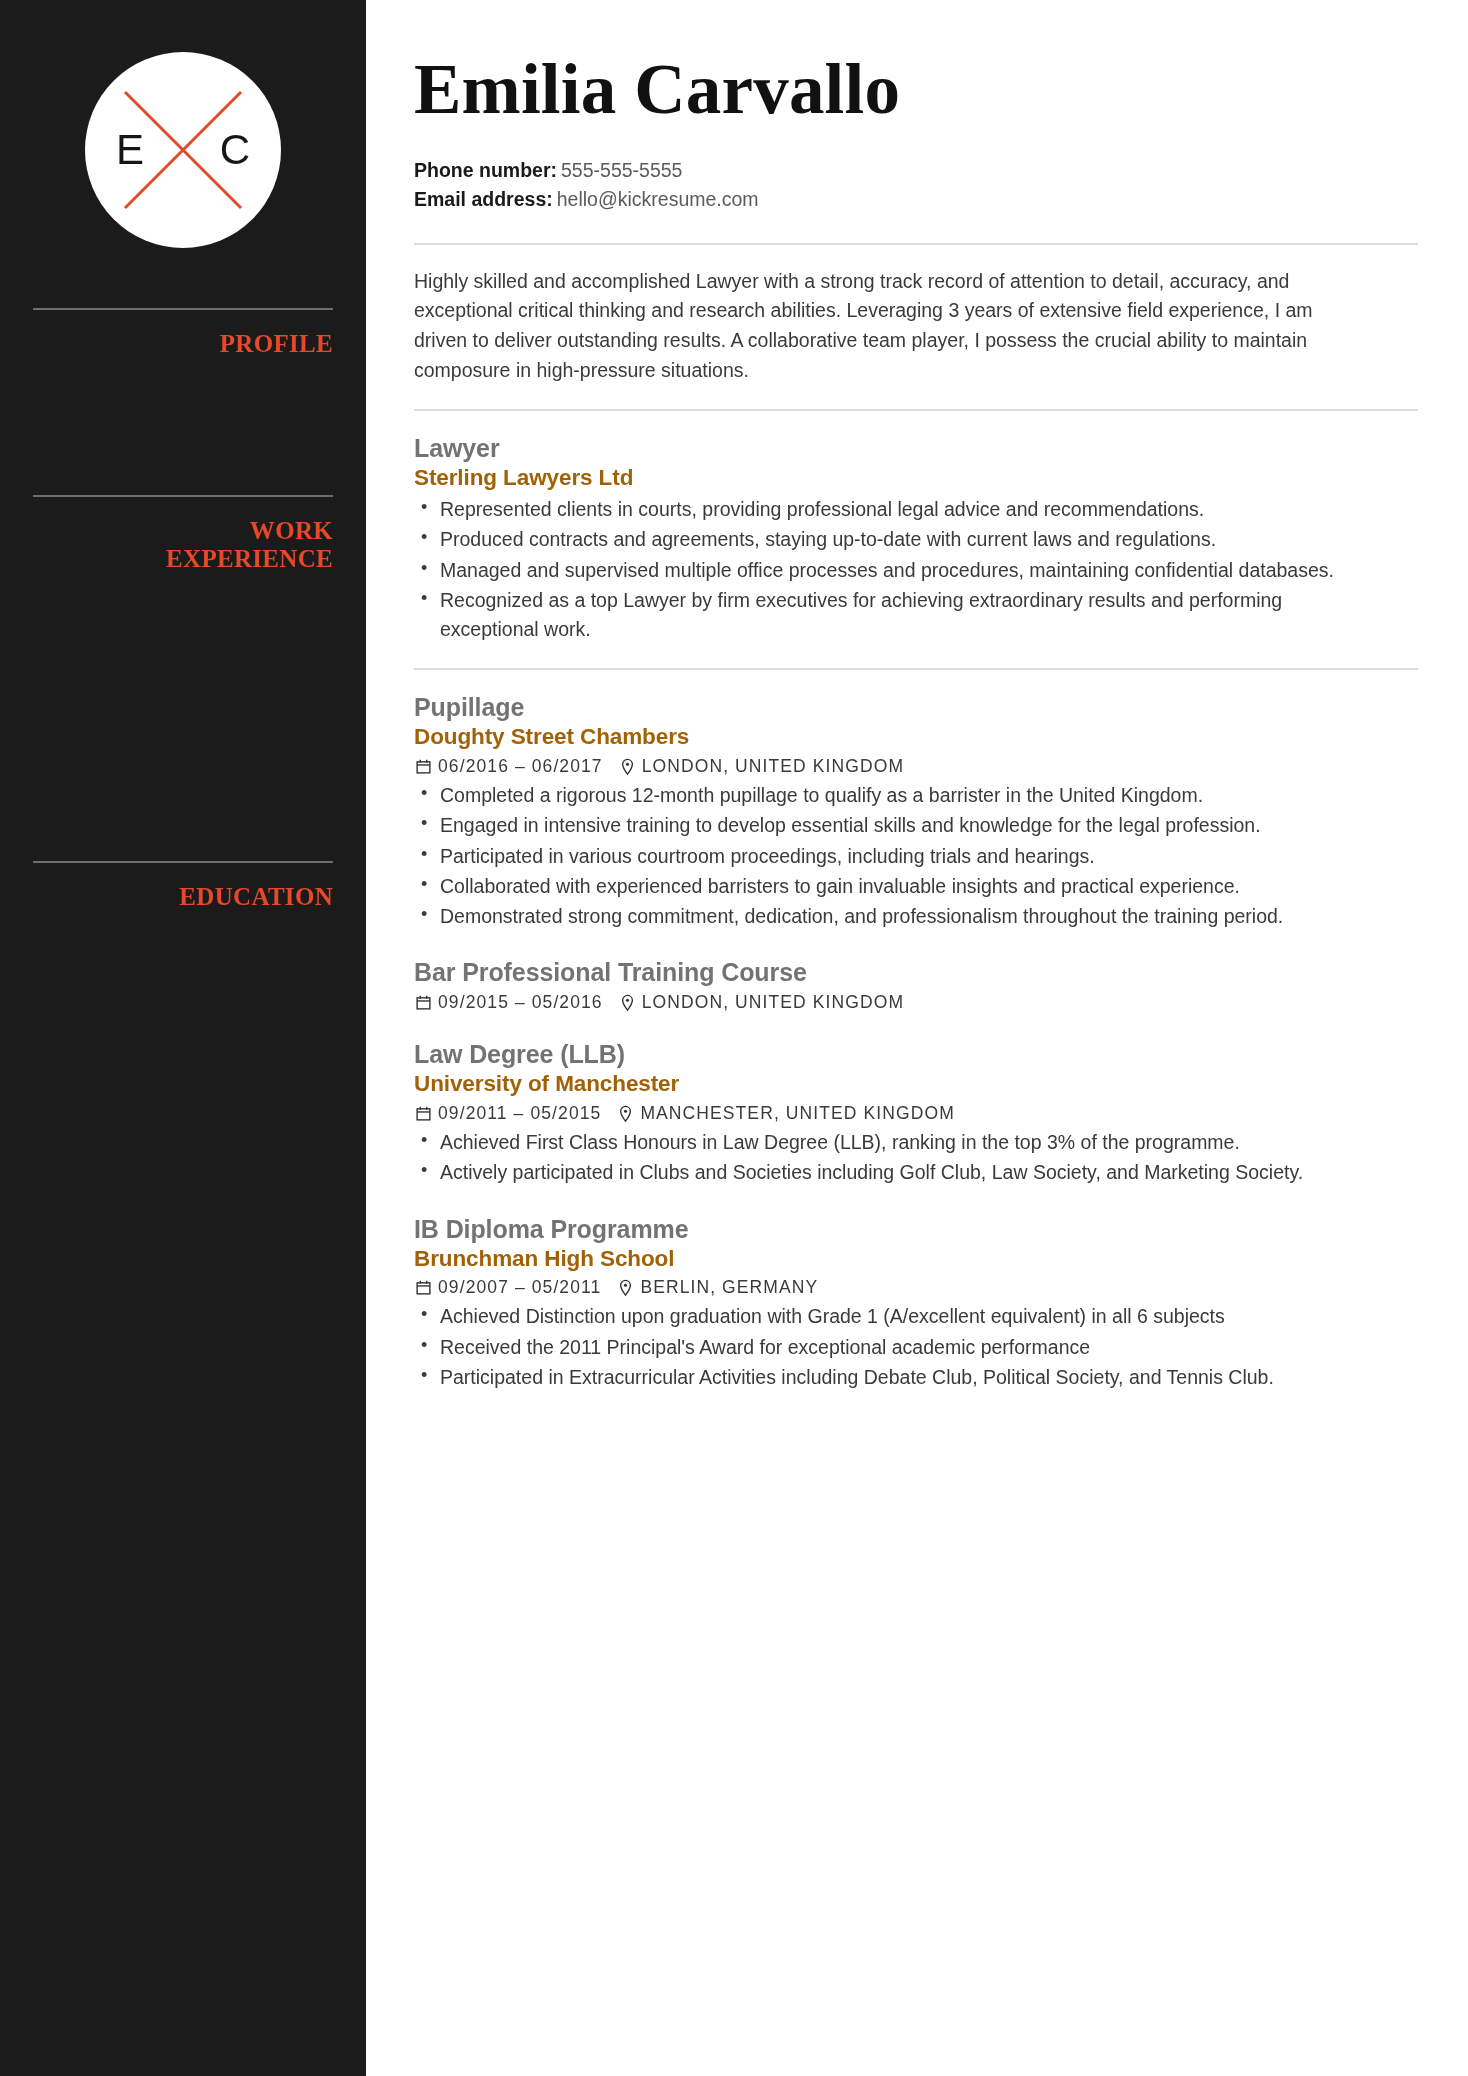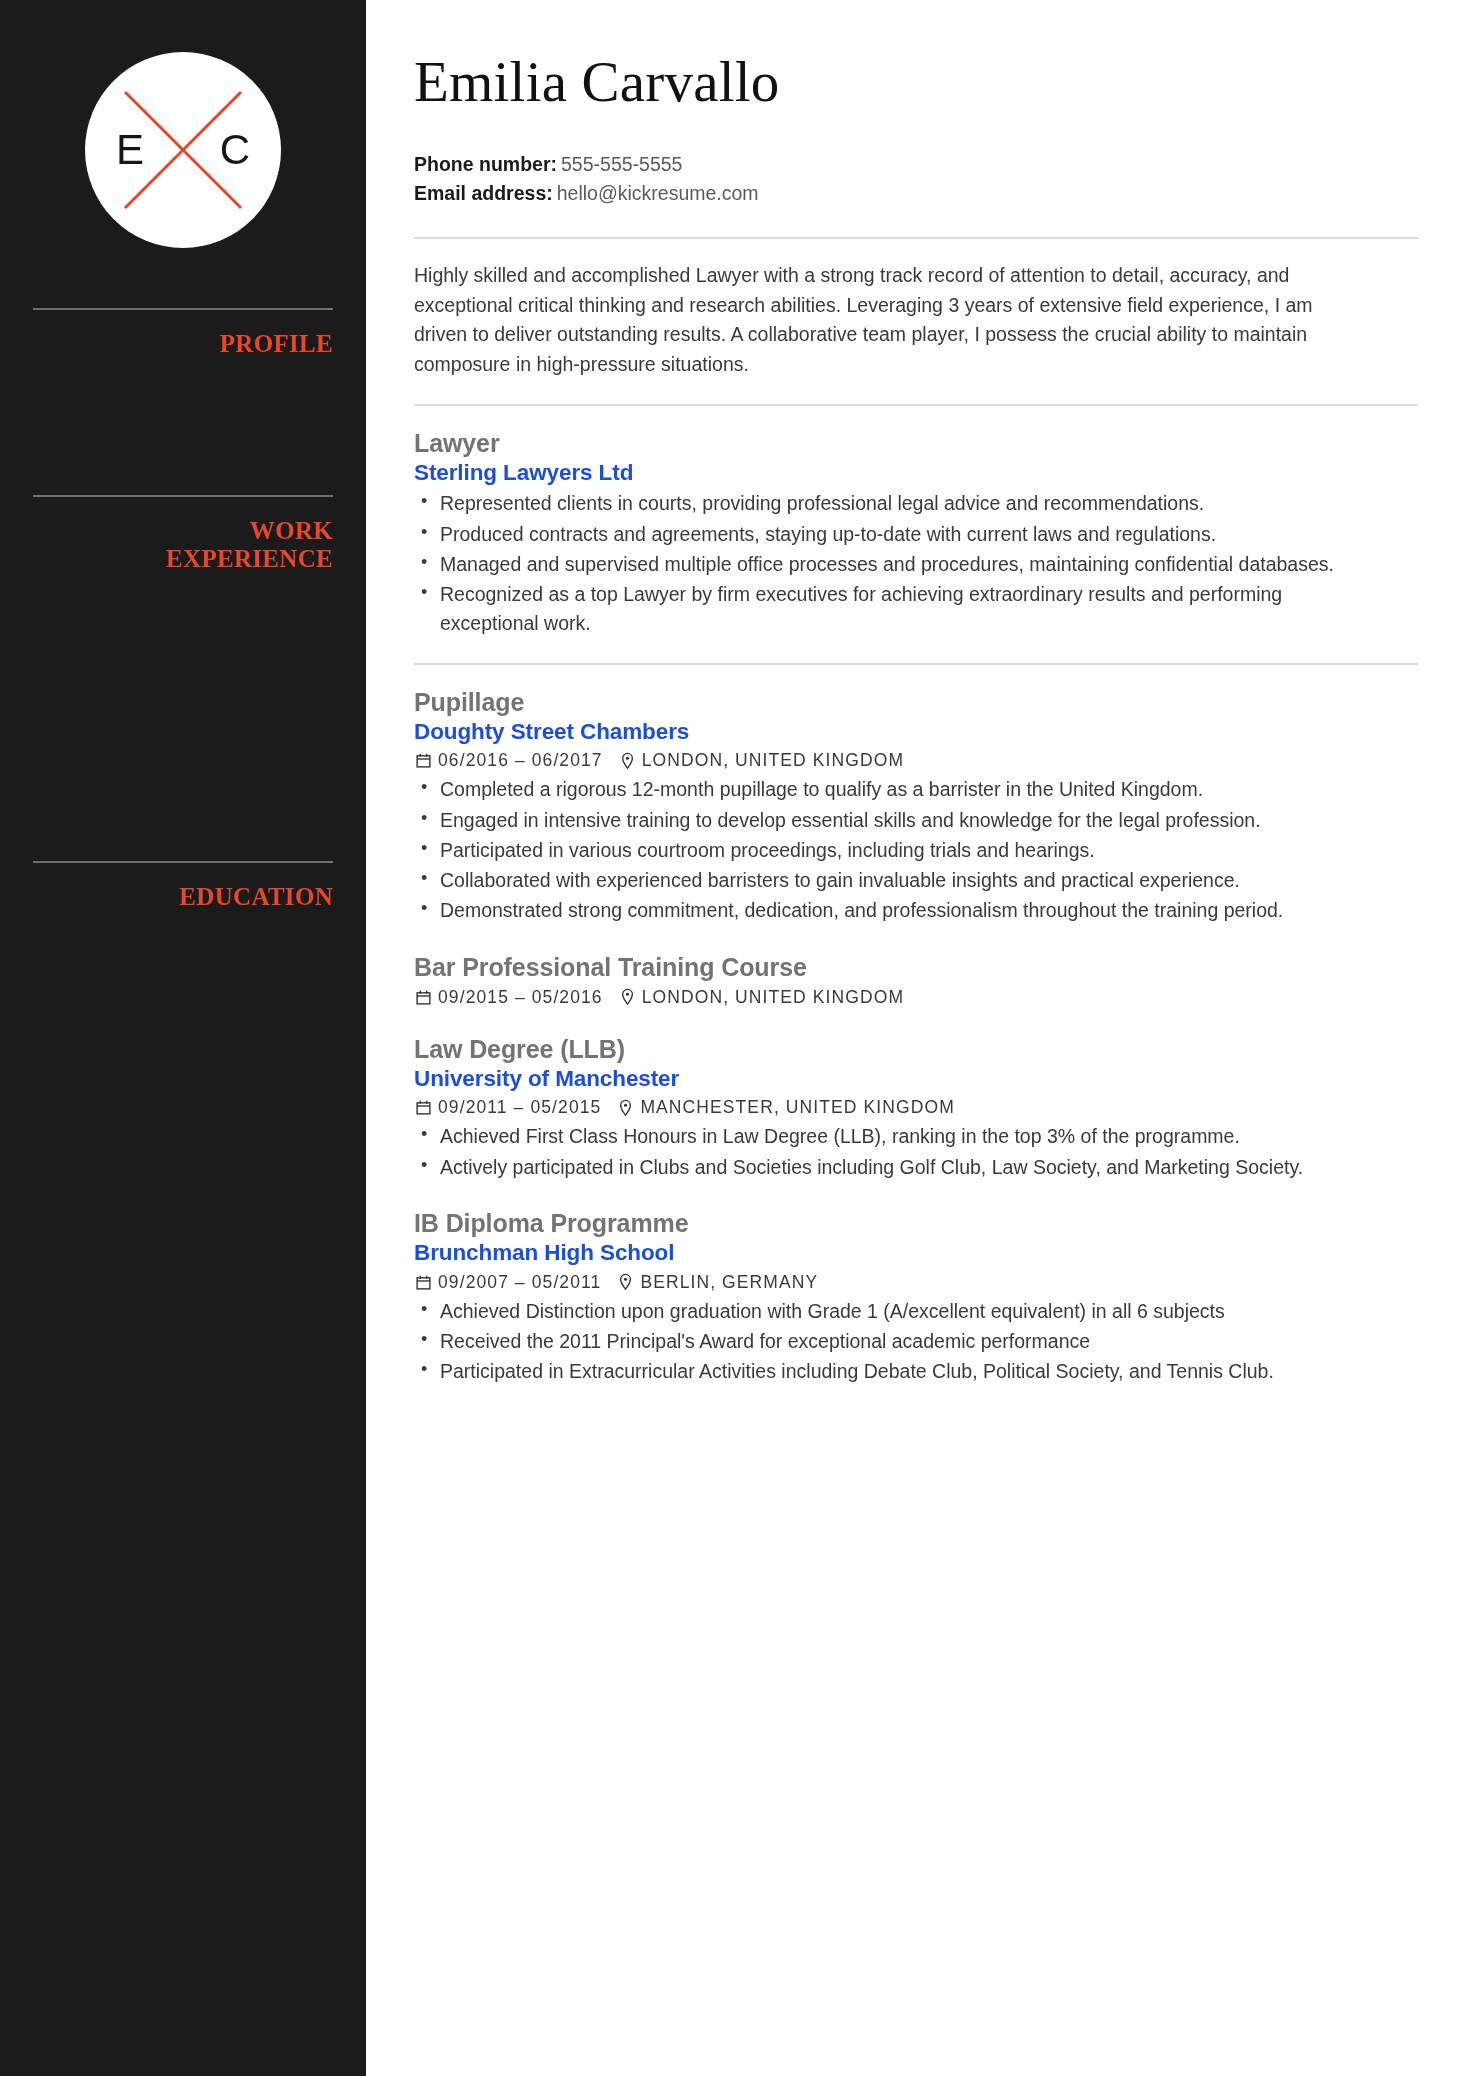--- a/index.html
+++ b/index.html
@@ -90,26 +90,26 @@
 
   
   .main {
     flex: 1;
     padding: 52px 50px 0 48px;
     position: relative;
   }
 
   .name {
     font-family: "Liberation Serif", serif;
-    font-weight: 400;
-    font-size: 57px;
+    font-weight: 700;
+    font-size: 71px;
     line-height: 1.05;
     color: #111111;
     letter-spacing: 0.2px;
-    margin-bottom: 38px;
+    margin-bottom: 29px;
   }
 
   .contact-line {
     font-size: 19.5px;
     line-height: 1.52;
     color: #3f3f3f;
     white-space: nowrap;
   }
   .contact-line .ck { font-weight: 700; color: #1a1a1a; }
   .contact-line .cv { color: #5b5b5b; margin-left: 4px; }
@@ -139,21 +139,21 @@
   .entry-title {
     font-size: 25px;
     font-weight: 700;
     color: #737373;
     line-height: 1.28;
     letter-spacing: -0.1px;
   }
   .entry-sub {
     font-size: 22.5px;
     font-weight: 700;
-    color: #1d4ed8;
+    color: #a16207;
     line-height: 1.28;
     letter-spacing: -0.1px;
   }
 
   .entry-meta {
     display: flex;
     align-items: center;
     gap: 0;
     margin-top: 4px;
     margin-bottom: 4px;

